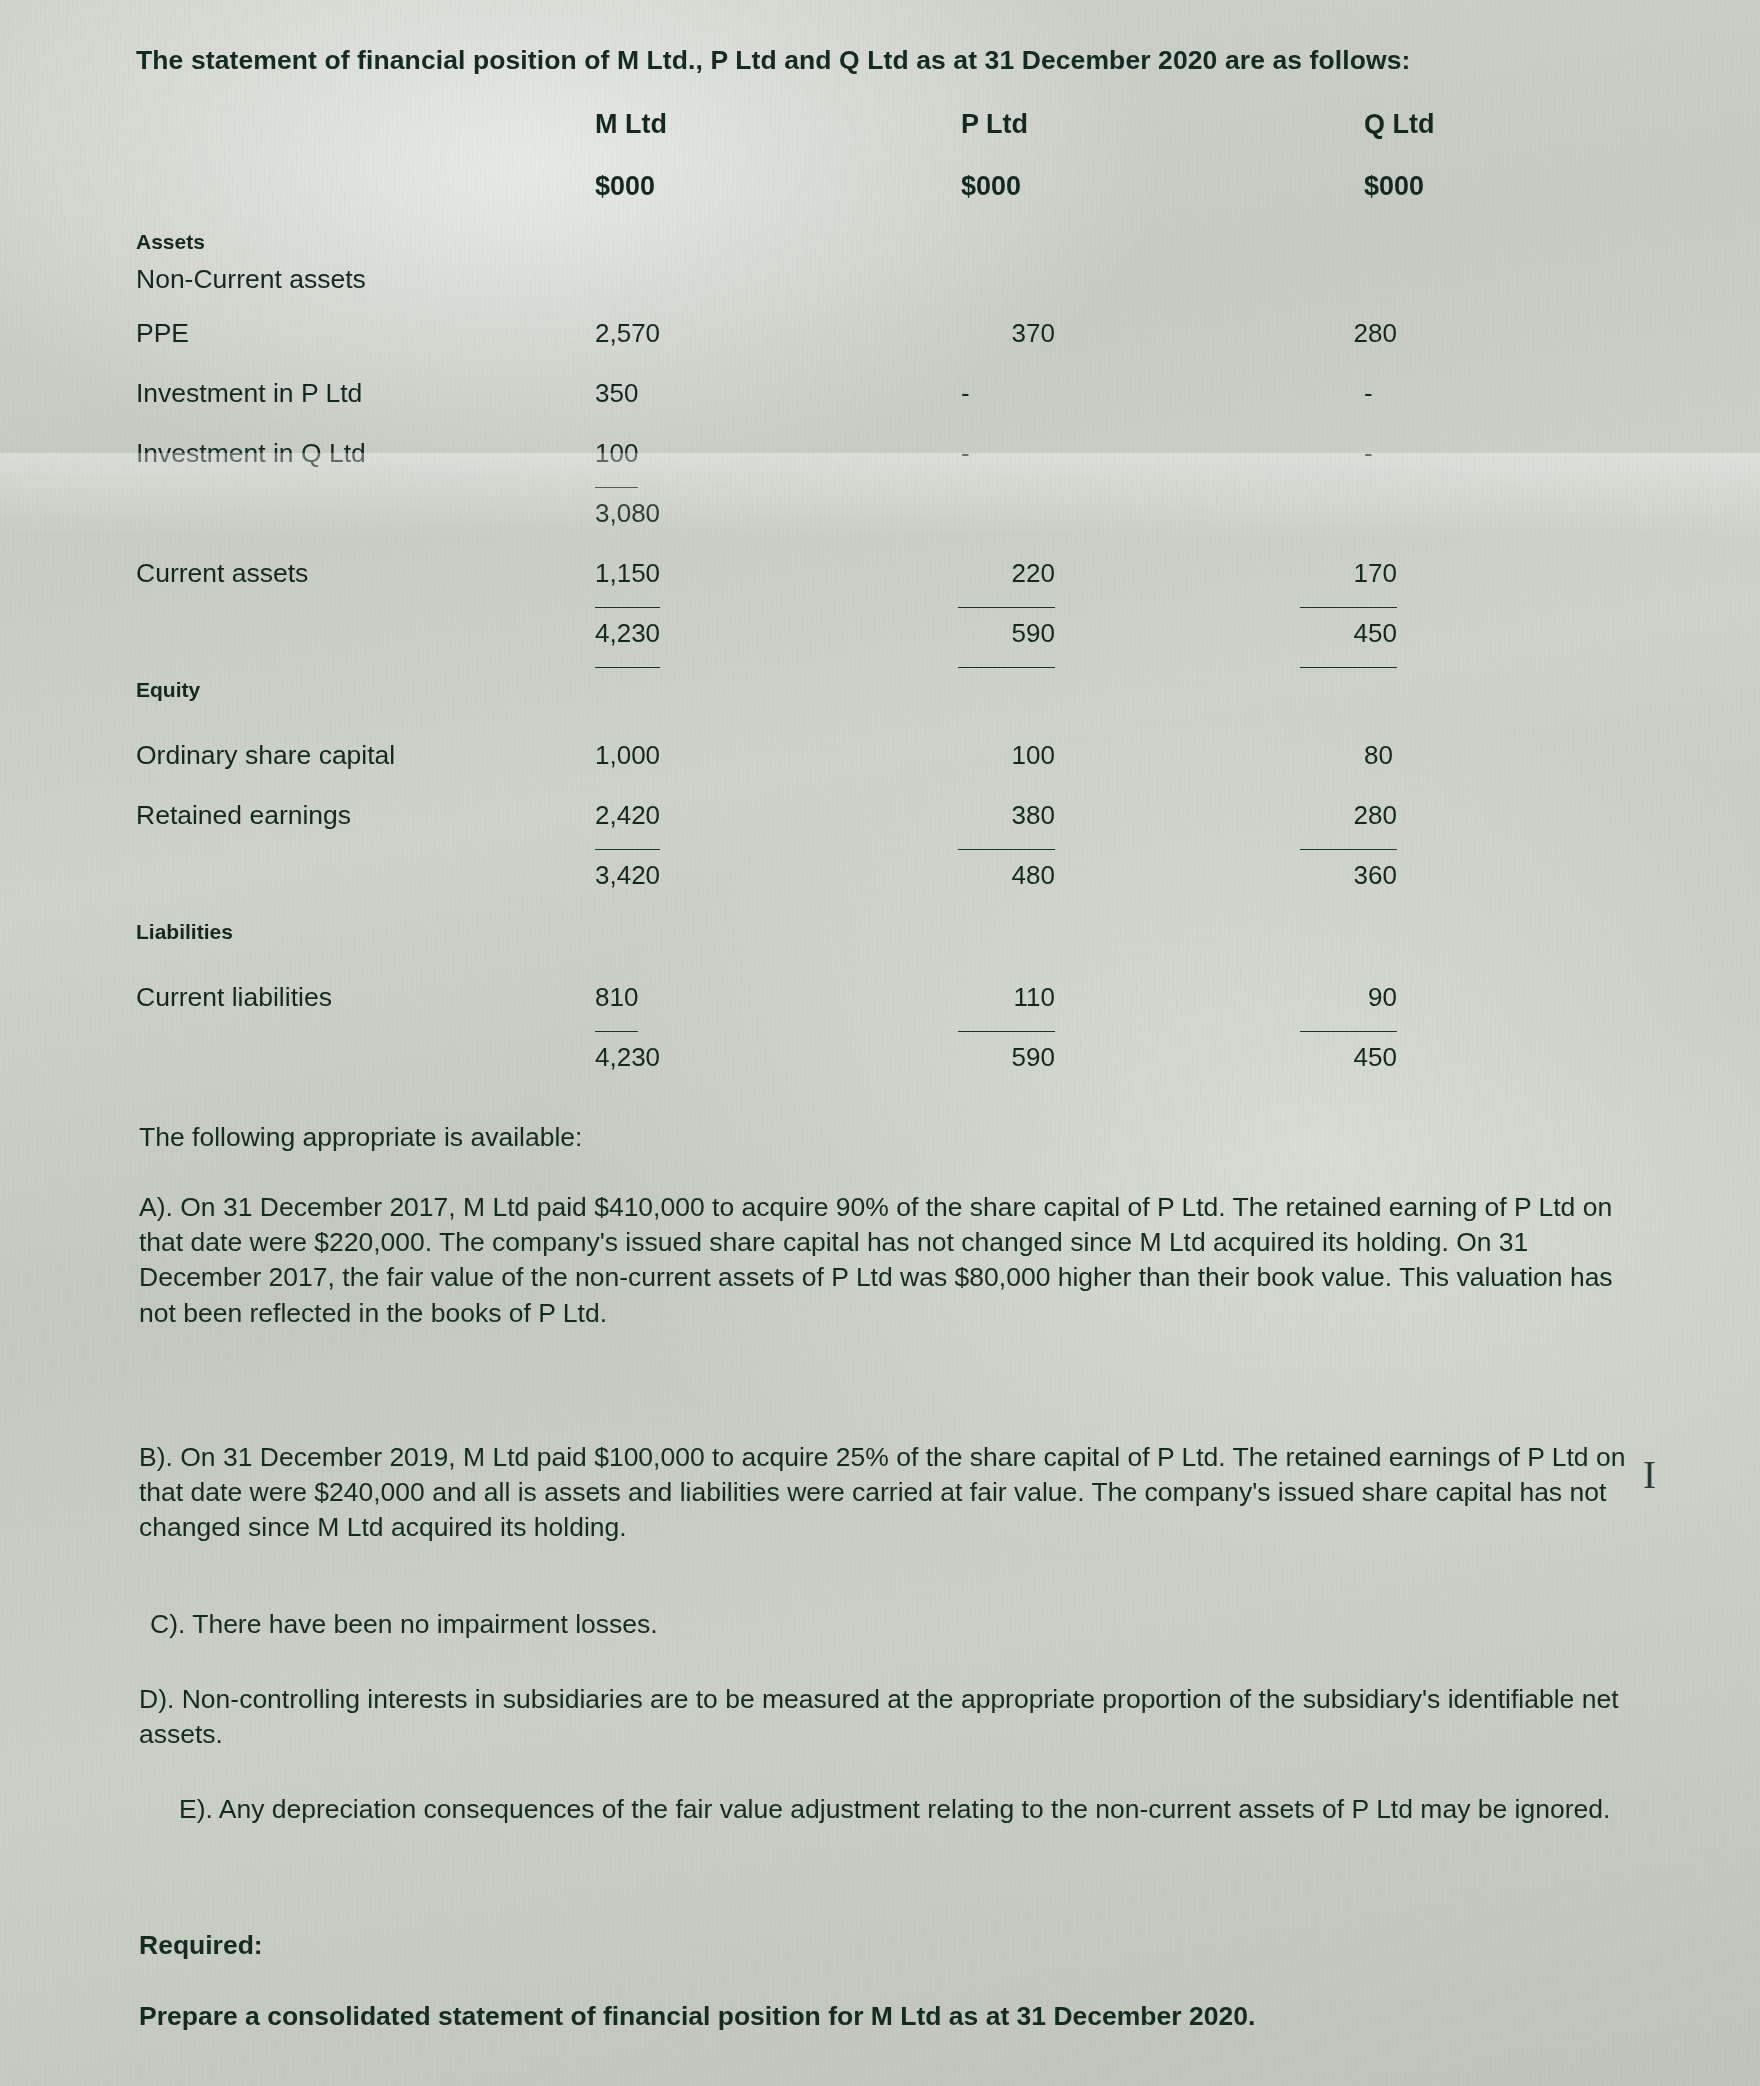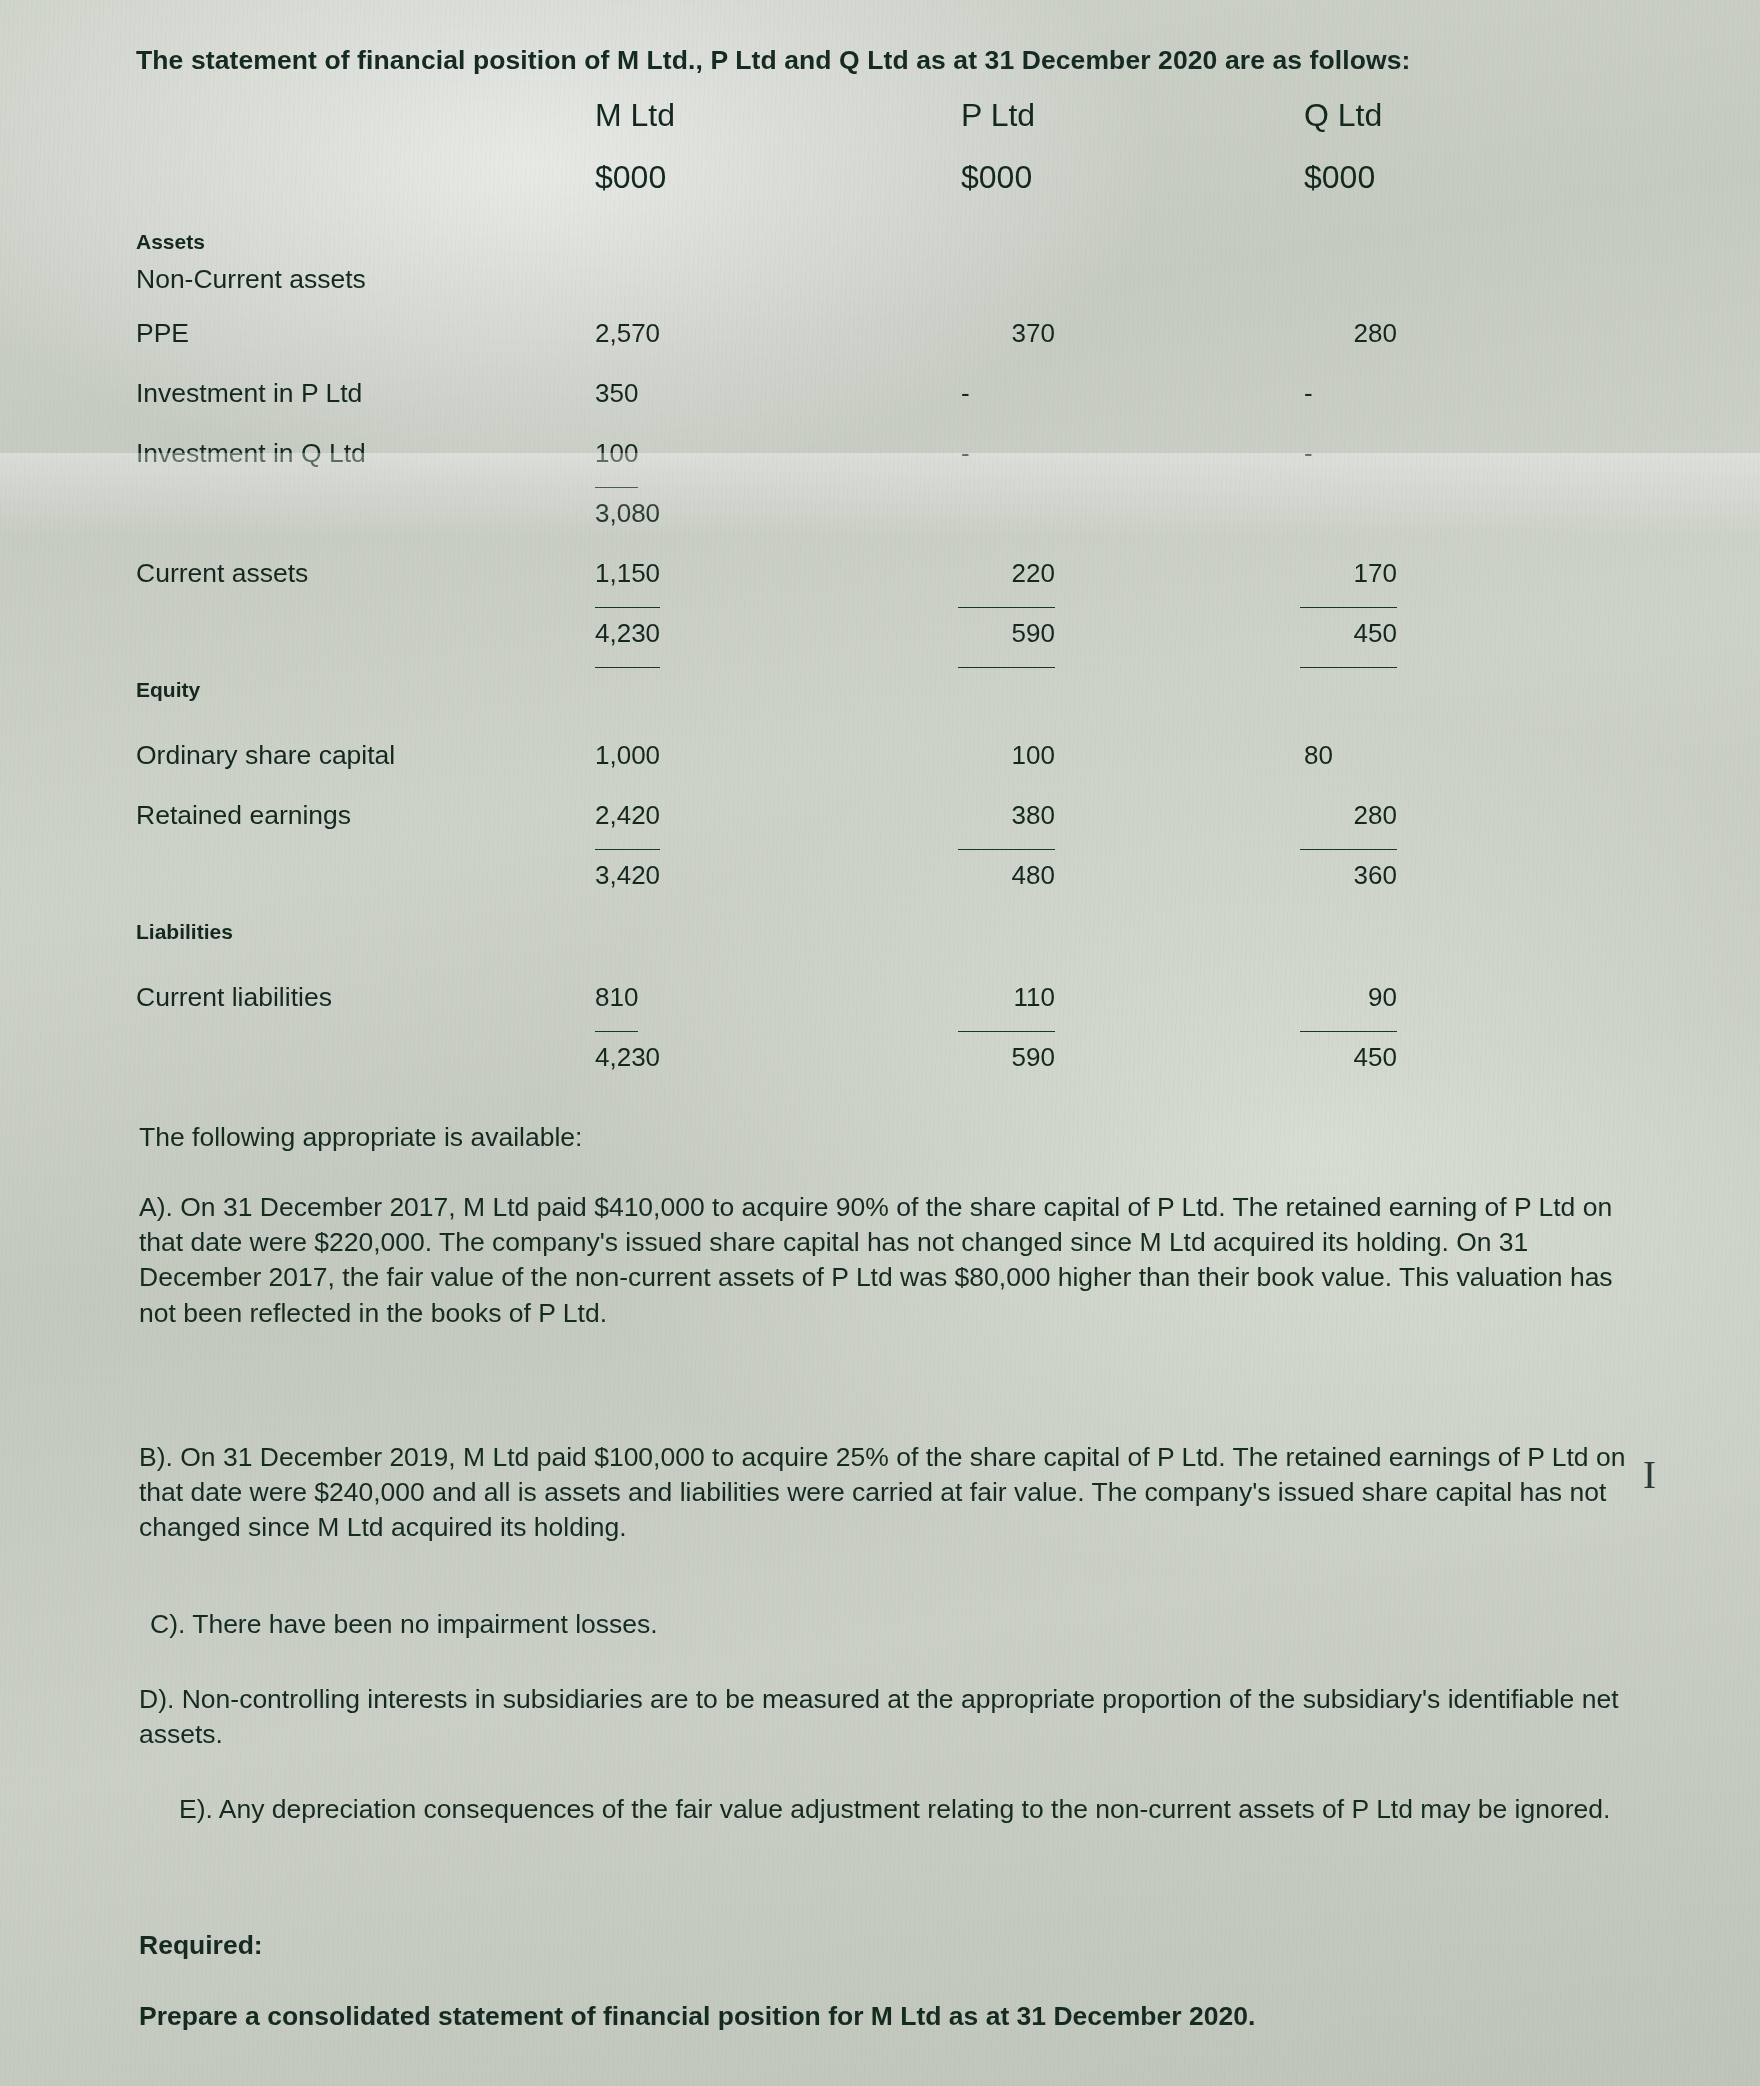--- a/index.html
+++ b/index.html
@@ -76,28 +76,29 @@
     position: absolute;
     top: 0;
     font-size: 26px;
     white-space: pre;
     color: #14281f;
   }
   .c1 { left: 459px; }
   .c2 { left: 822px; text-align: right; width: 97px; }
   .c3 { left: 1164px; text-align: right; width: 97px; }
   .c2.lft { text-align: left; width: auto; left: 825px; }
-  .c3.lft { text-align: center; width: auto; left: 1168px; }
+  .c3.lft { text-align: center; width: auto; left: 1228px; }
   .u {
     border-bottom: 1.9px solid #17372b;
     padding-bottom: 18px;
   }
   .hdr-title {
-    font-size: 32px;
-    font-weight: 400;
+    font-size: 27px;
+    font-weight: 700;
+    margin-top: 12px;
   }
   .sec-head {
     font-size: 21px;
     font-weight: bold;
     text-align: center;
   }
   
   .para {
     position: absolute;
     left: 139px;

